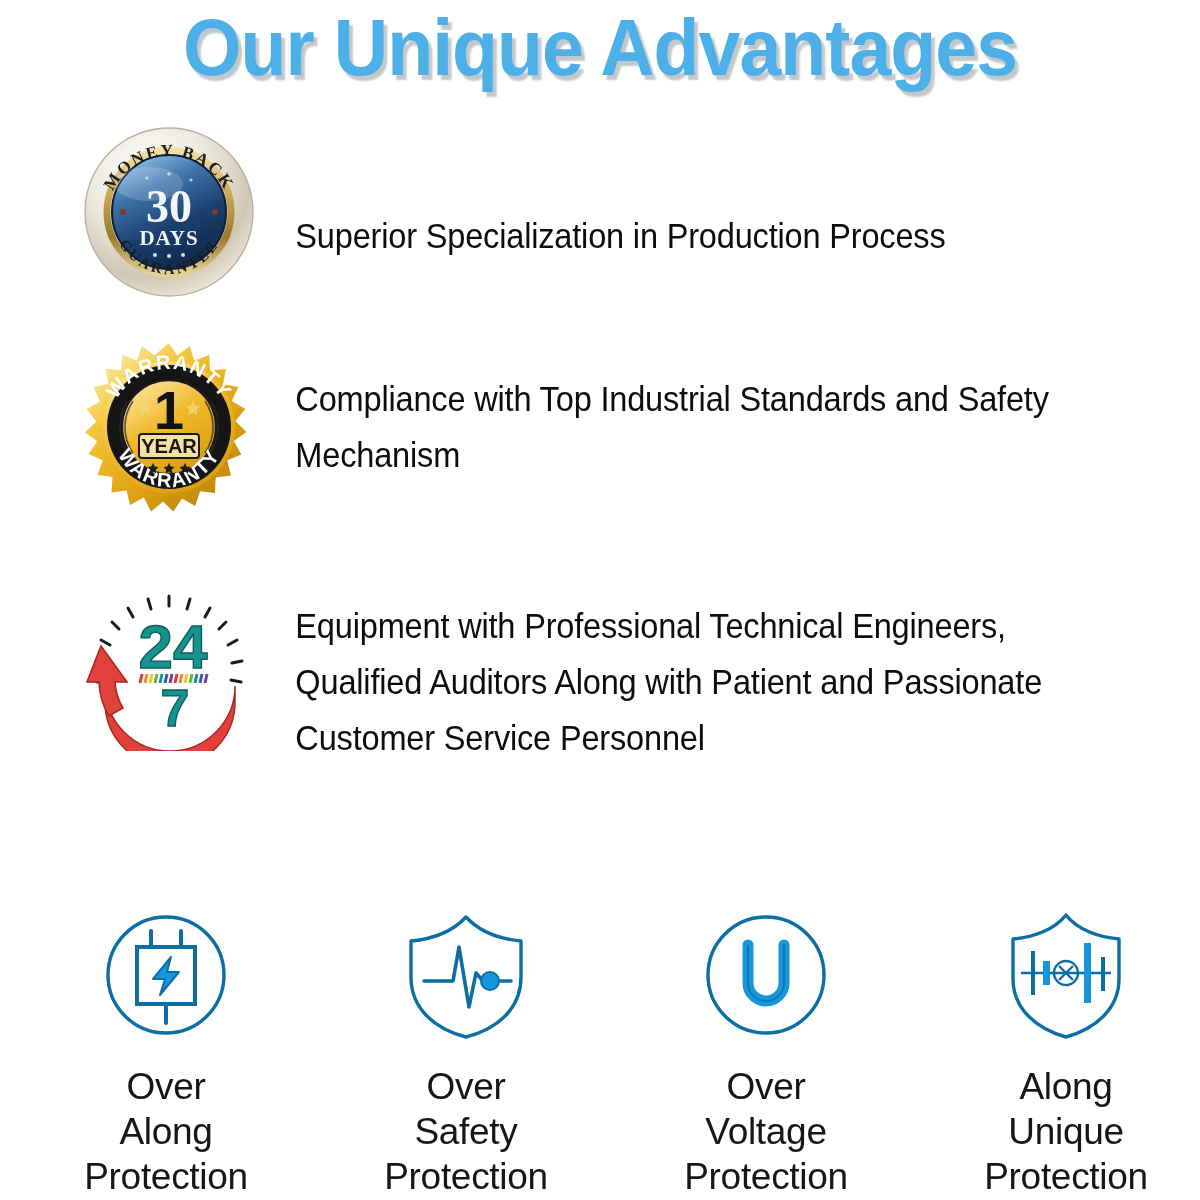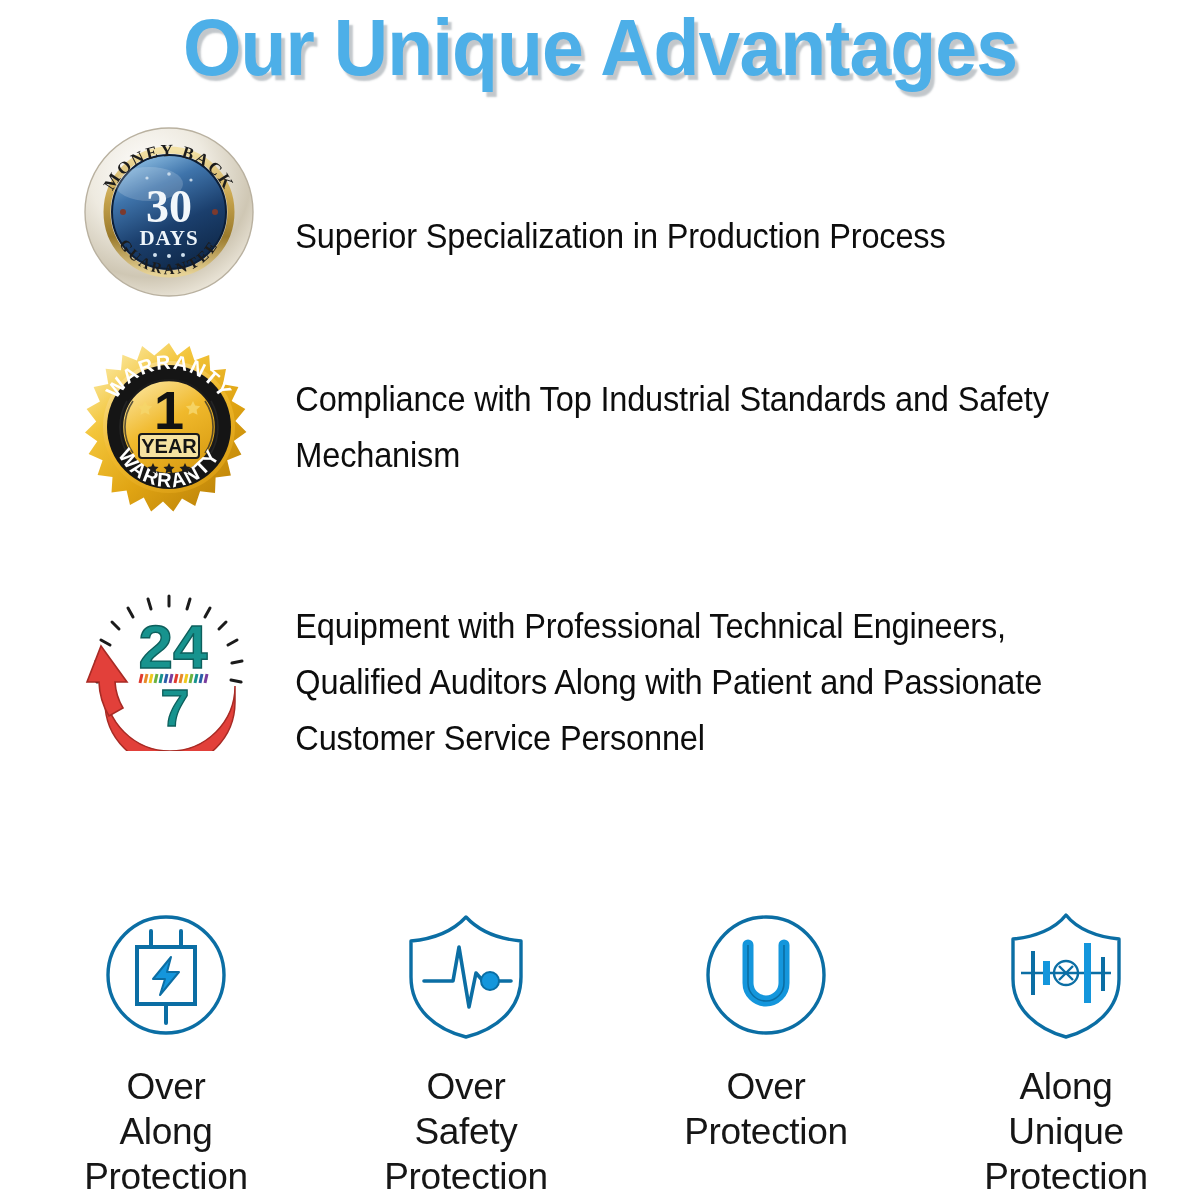--- a/index.html
+++ b/index.html
@@ -310,20 +310,21 @@
   <div class="prot-item">
     <div class="prot-icon">
       <svg width="150" height="145" viewBox="0 0 150 145">
         <circle cx="75" cy="72" r="58" fill="none" stroke="#0B6EA4" stroke-width="3.4"></circle>
         <path d="M57 42 L57 80 A 18 18 0 0 0 93 80 L93 42" fill="none" stroke="#1496DC" stroke-width="11" stroke-linecap="round"></path>
         <path d="M57 42 L57 80 A 18 18 0 0 0 93 80 L93 42" fill="none" stroke="#0B6EA4" stroke-width="1.6"></path>
       </svg>
     </div>
     <div class="prot-label">
       <span>Over</span>
+      <span>Voltage</span>
       <span>Protection</span>
     </div>
   </div>
 
   <div class="prot-item">
     <div class="prot-icon">
       <svg width="150" height="145" viewBox="0 0 150 145">
         <path d="M22 36 C44 34 64 26 75 12 C86 26 106 34 128 36 L128 76 C128 106 104 126 75 134 C46 126 22 106 22 76 Z" fill="none" stroke="#0B6EA4" stroke-width="3.4" stroke-linejoin="round"></path>
         <line x1="30" y1="70" x2="120" y2="70" stroke="#0B6EA4" stroke-width="2.6"></line>
         <line x1="42" y1="48" x2="42" y2="92" stroke="#0B6EA4" stroke-width="4"></line>

